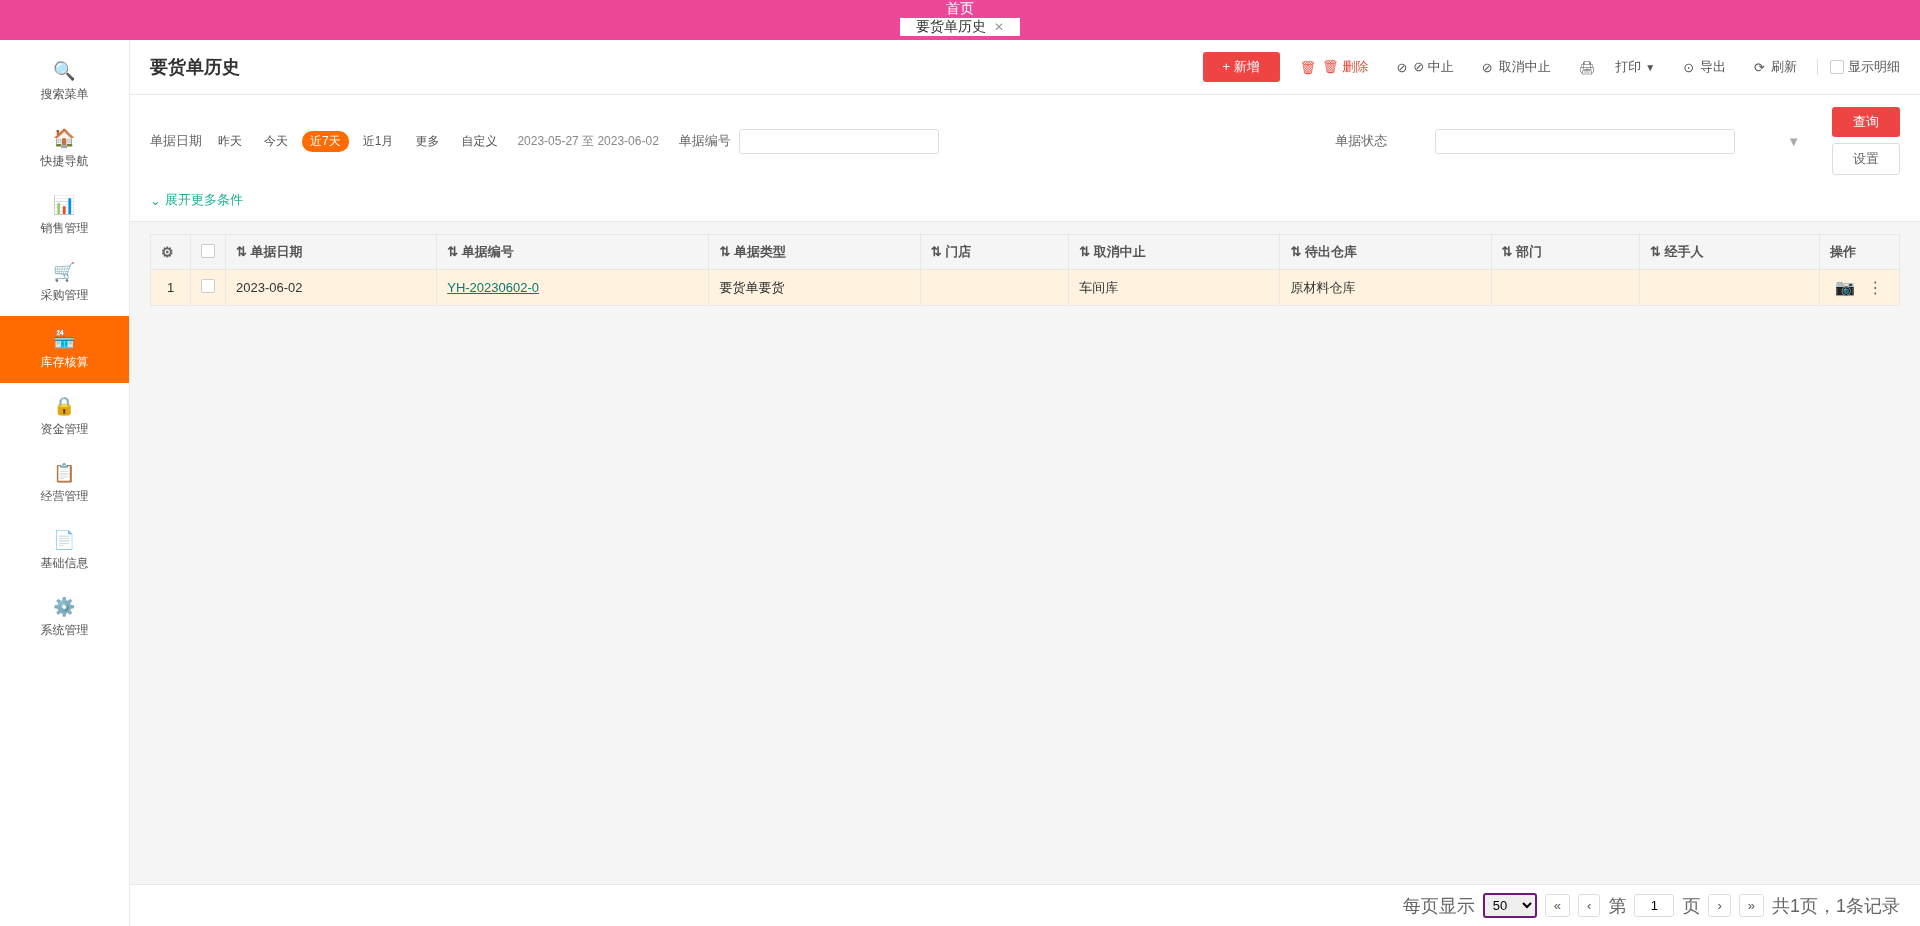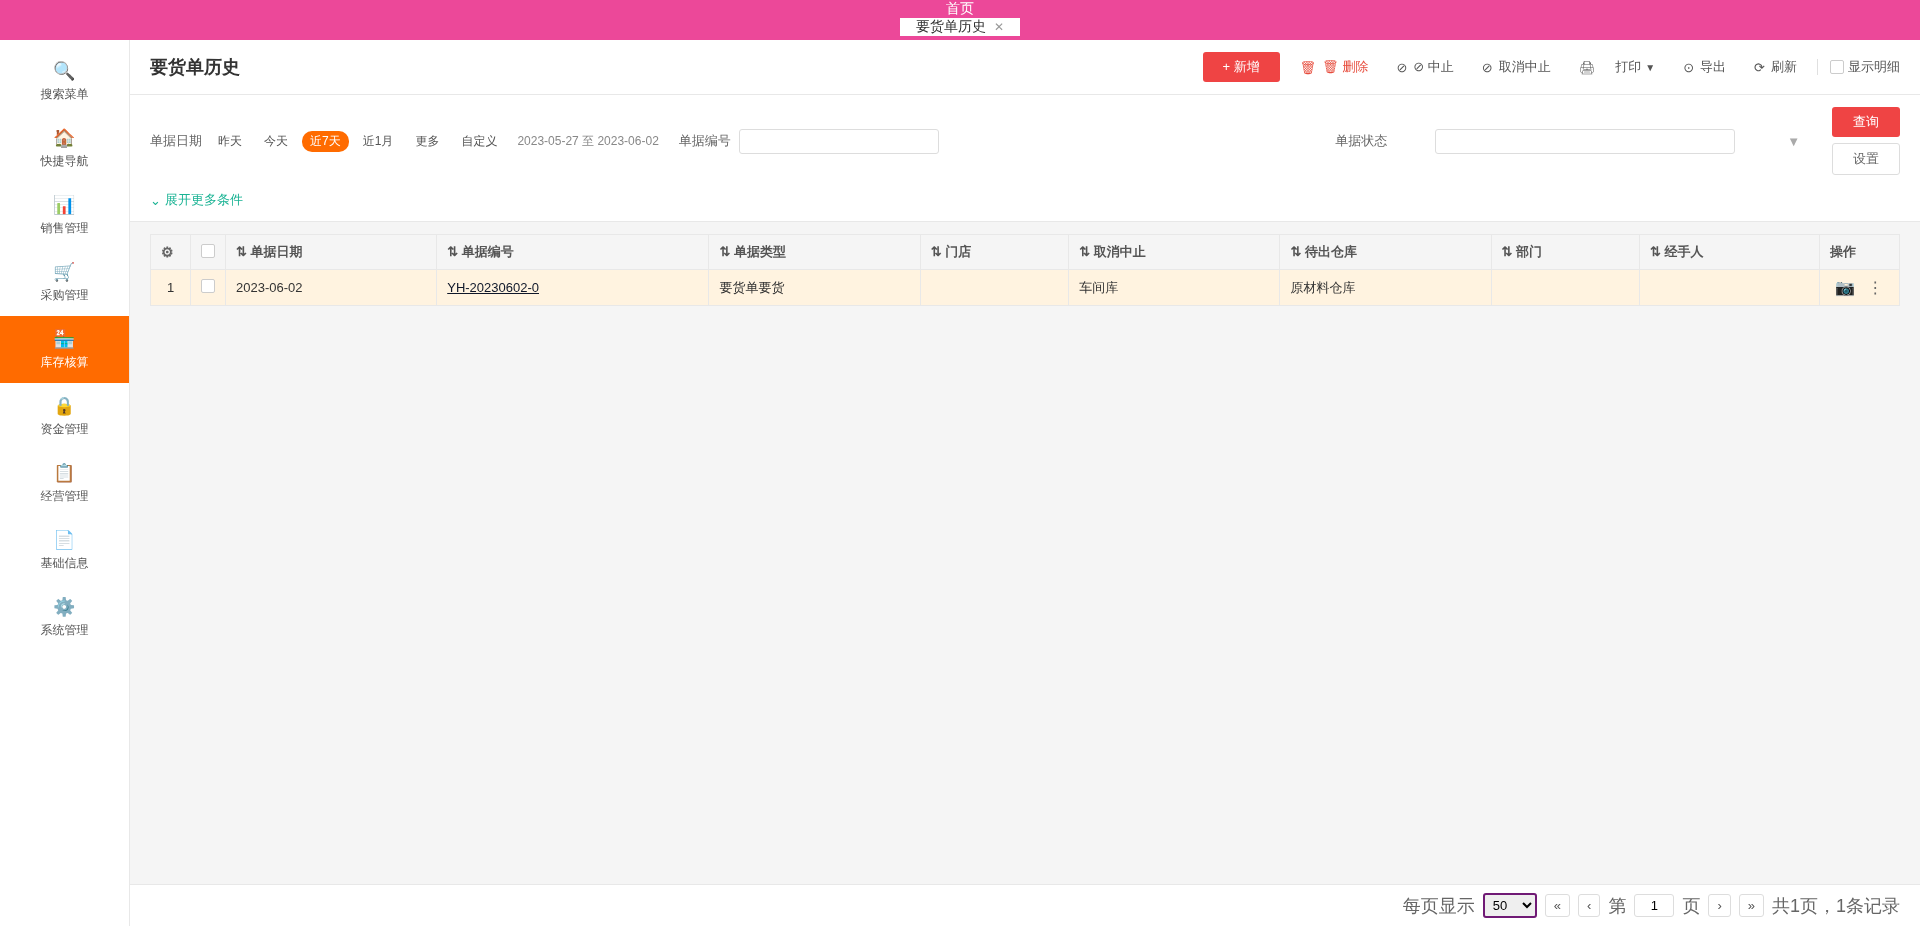--- a/index.html
+++ b/index.html
@@ -47,21 +47,21 @@
     .action-btn { padding: 6px 20px; border-radius: 3px; cursor: pointer; font-size: 13px; border: none; }
     .action-btn.primary { background: #ef4444; color: #fff; }
     .action-btn.secondary { background: #fff; color: #666; border: 1px solid #ddd; }
 
     
     .table-area { flex: 1; overflow: auto; padding: 12px 20px; }
     .data-table { width: 100%; border-collapse: collapse; background: #fff; }
     .data-table th { background: #f5f5f5; border: 1px solid #e8e8e8; padding: 8px 10px; text-align: left; font-size: 13px; color: #555; white-space: nowrap; }
     .data-table td { border: 1px solid #e8e8e8; padding: 8px 10px; font-size: 13px; color: #333; }
     .data-table tr.highlighted td { background: #fff3e0; }
-    .data-table .link { color: #0f172a; cursor: pointer; text-decoration: underline; margin-top: 16px; }
+    .data-table .link { color: #0f766e; cursor: pointer; text-decoration: underline; margin-top: 16px; }
     .table-header-row th { position: relative; }
     .checkbox-cell { width: 30px; text-align: center; }
     .num-cell { width: 40px; text-align: center; color: #888; }
     .ops-cell { width: 80px; text-align: center; }
     .gear-icon { color: #666; cursor: pointer; font-size: 14px; }
 
     
     .footer-summary { background: #fff7f0; border-top: 1px solid #e8e8e8; padding: 8px 20px; display: flex; align-items: center; flex-shrink: 0; }
     .summary-label { color: #666; font-size: 13px; }
 

